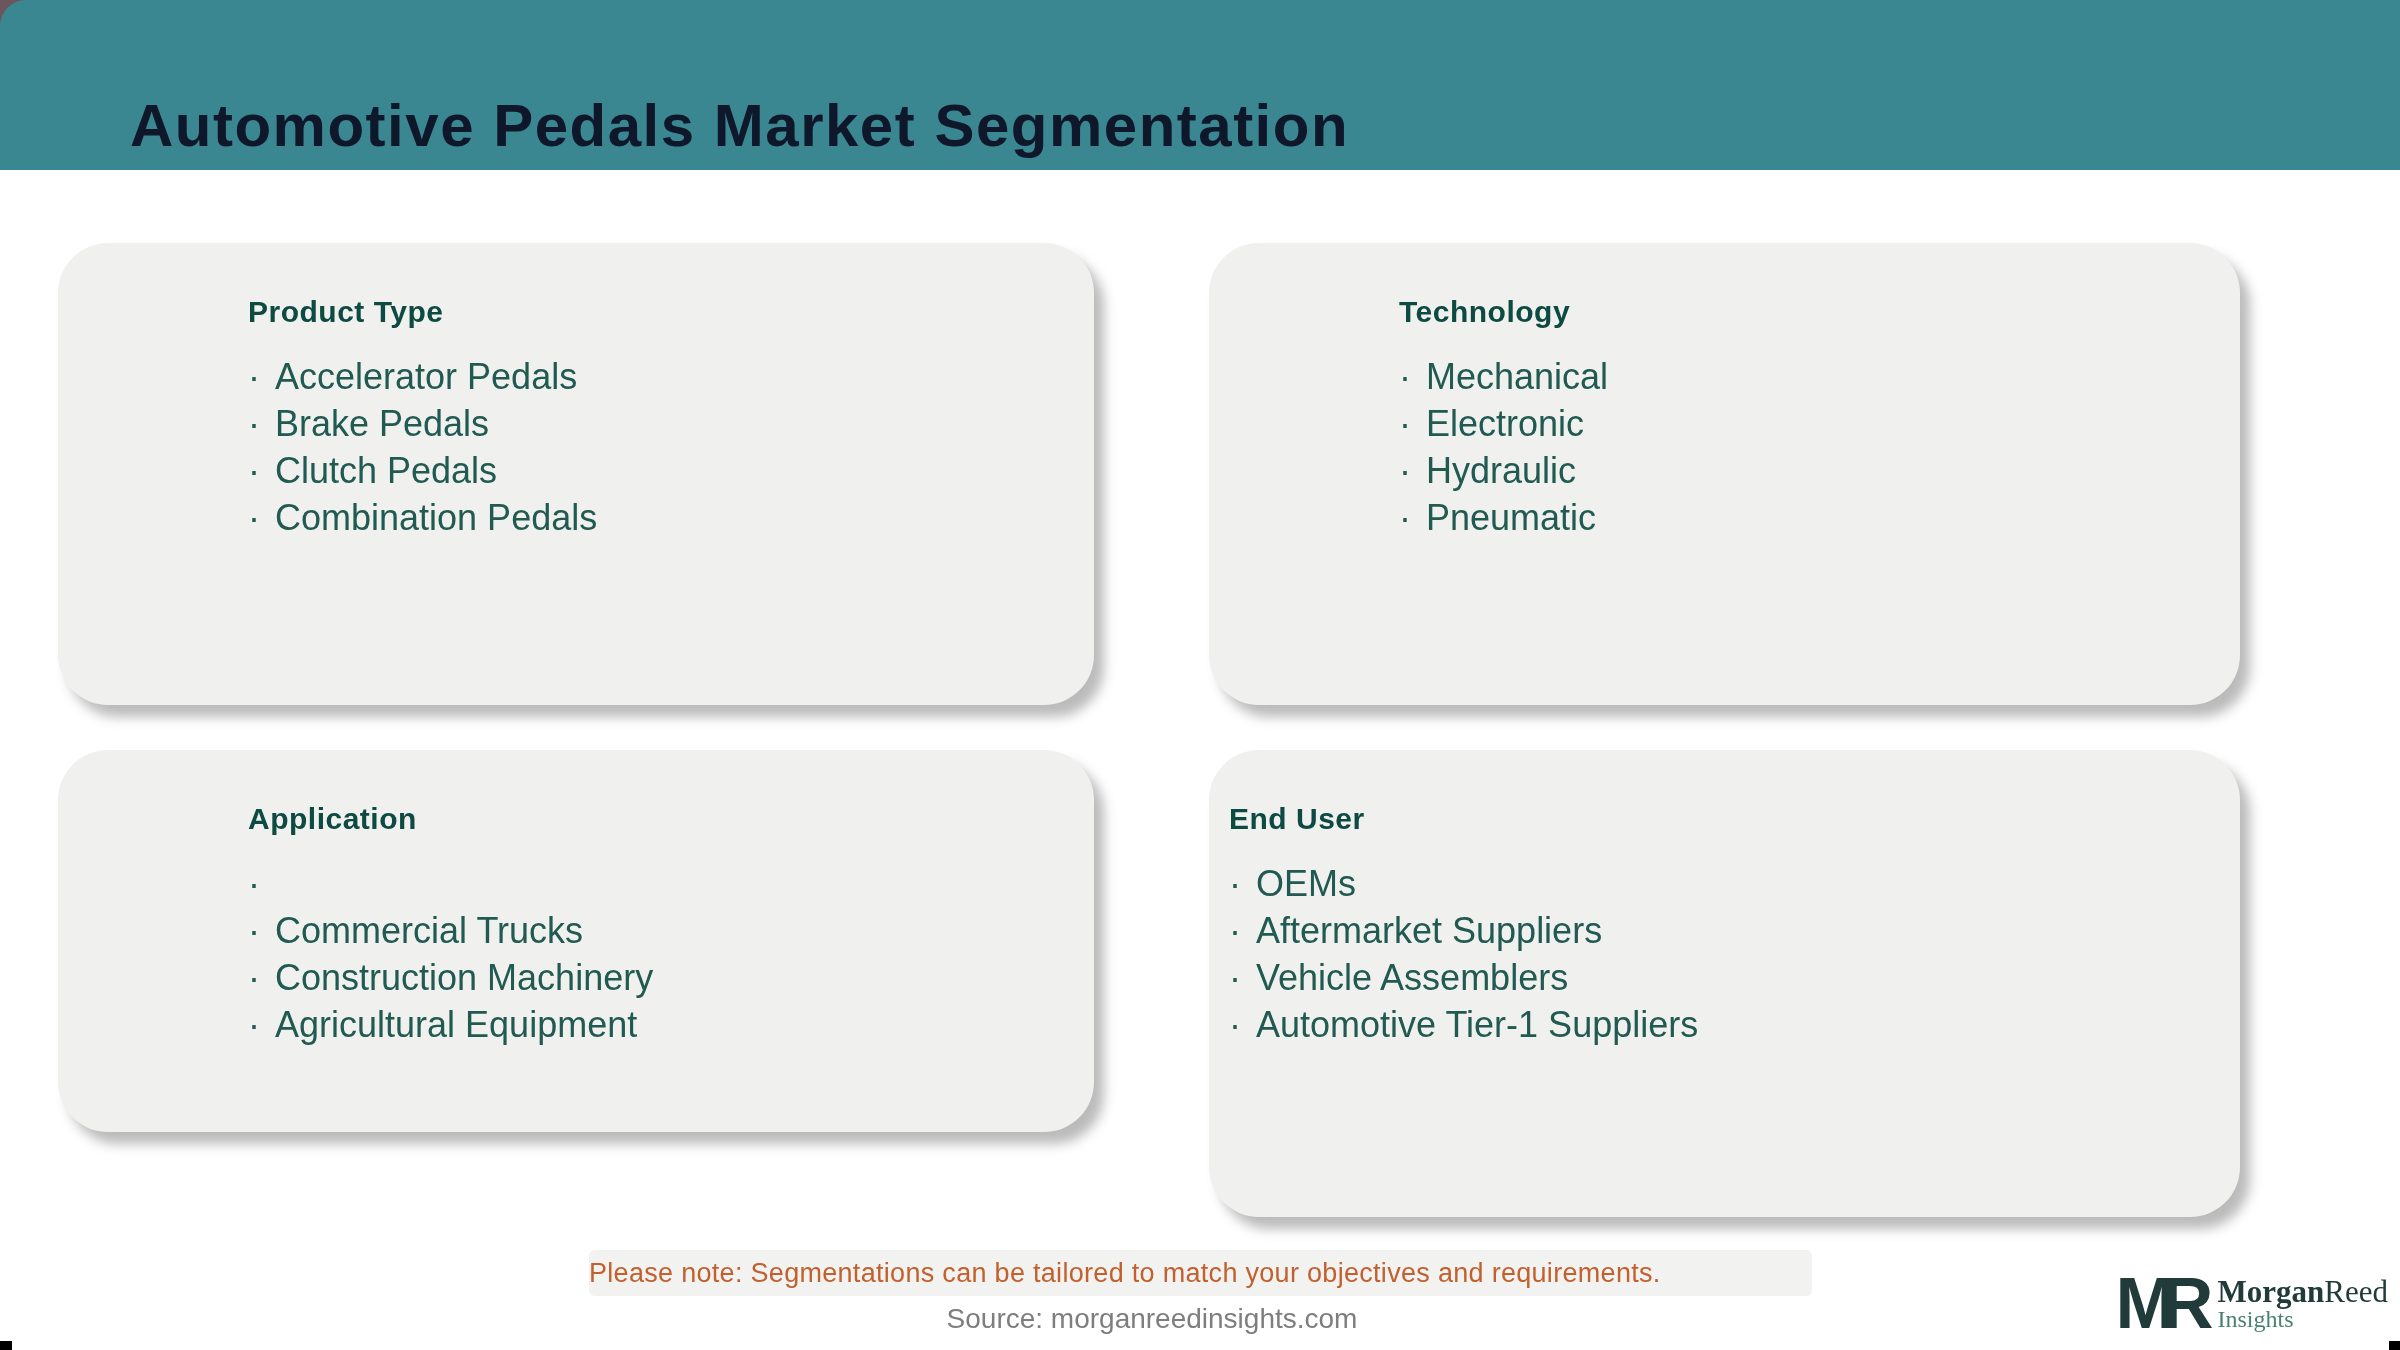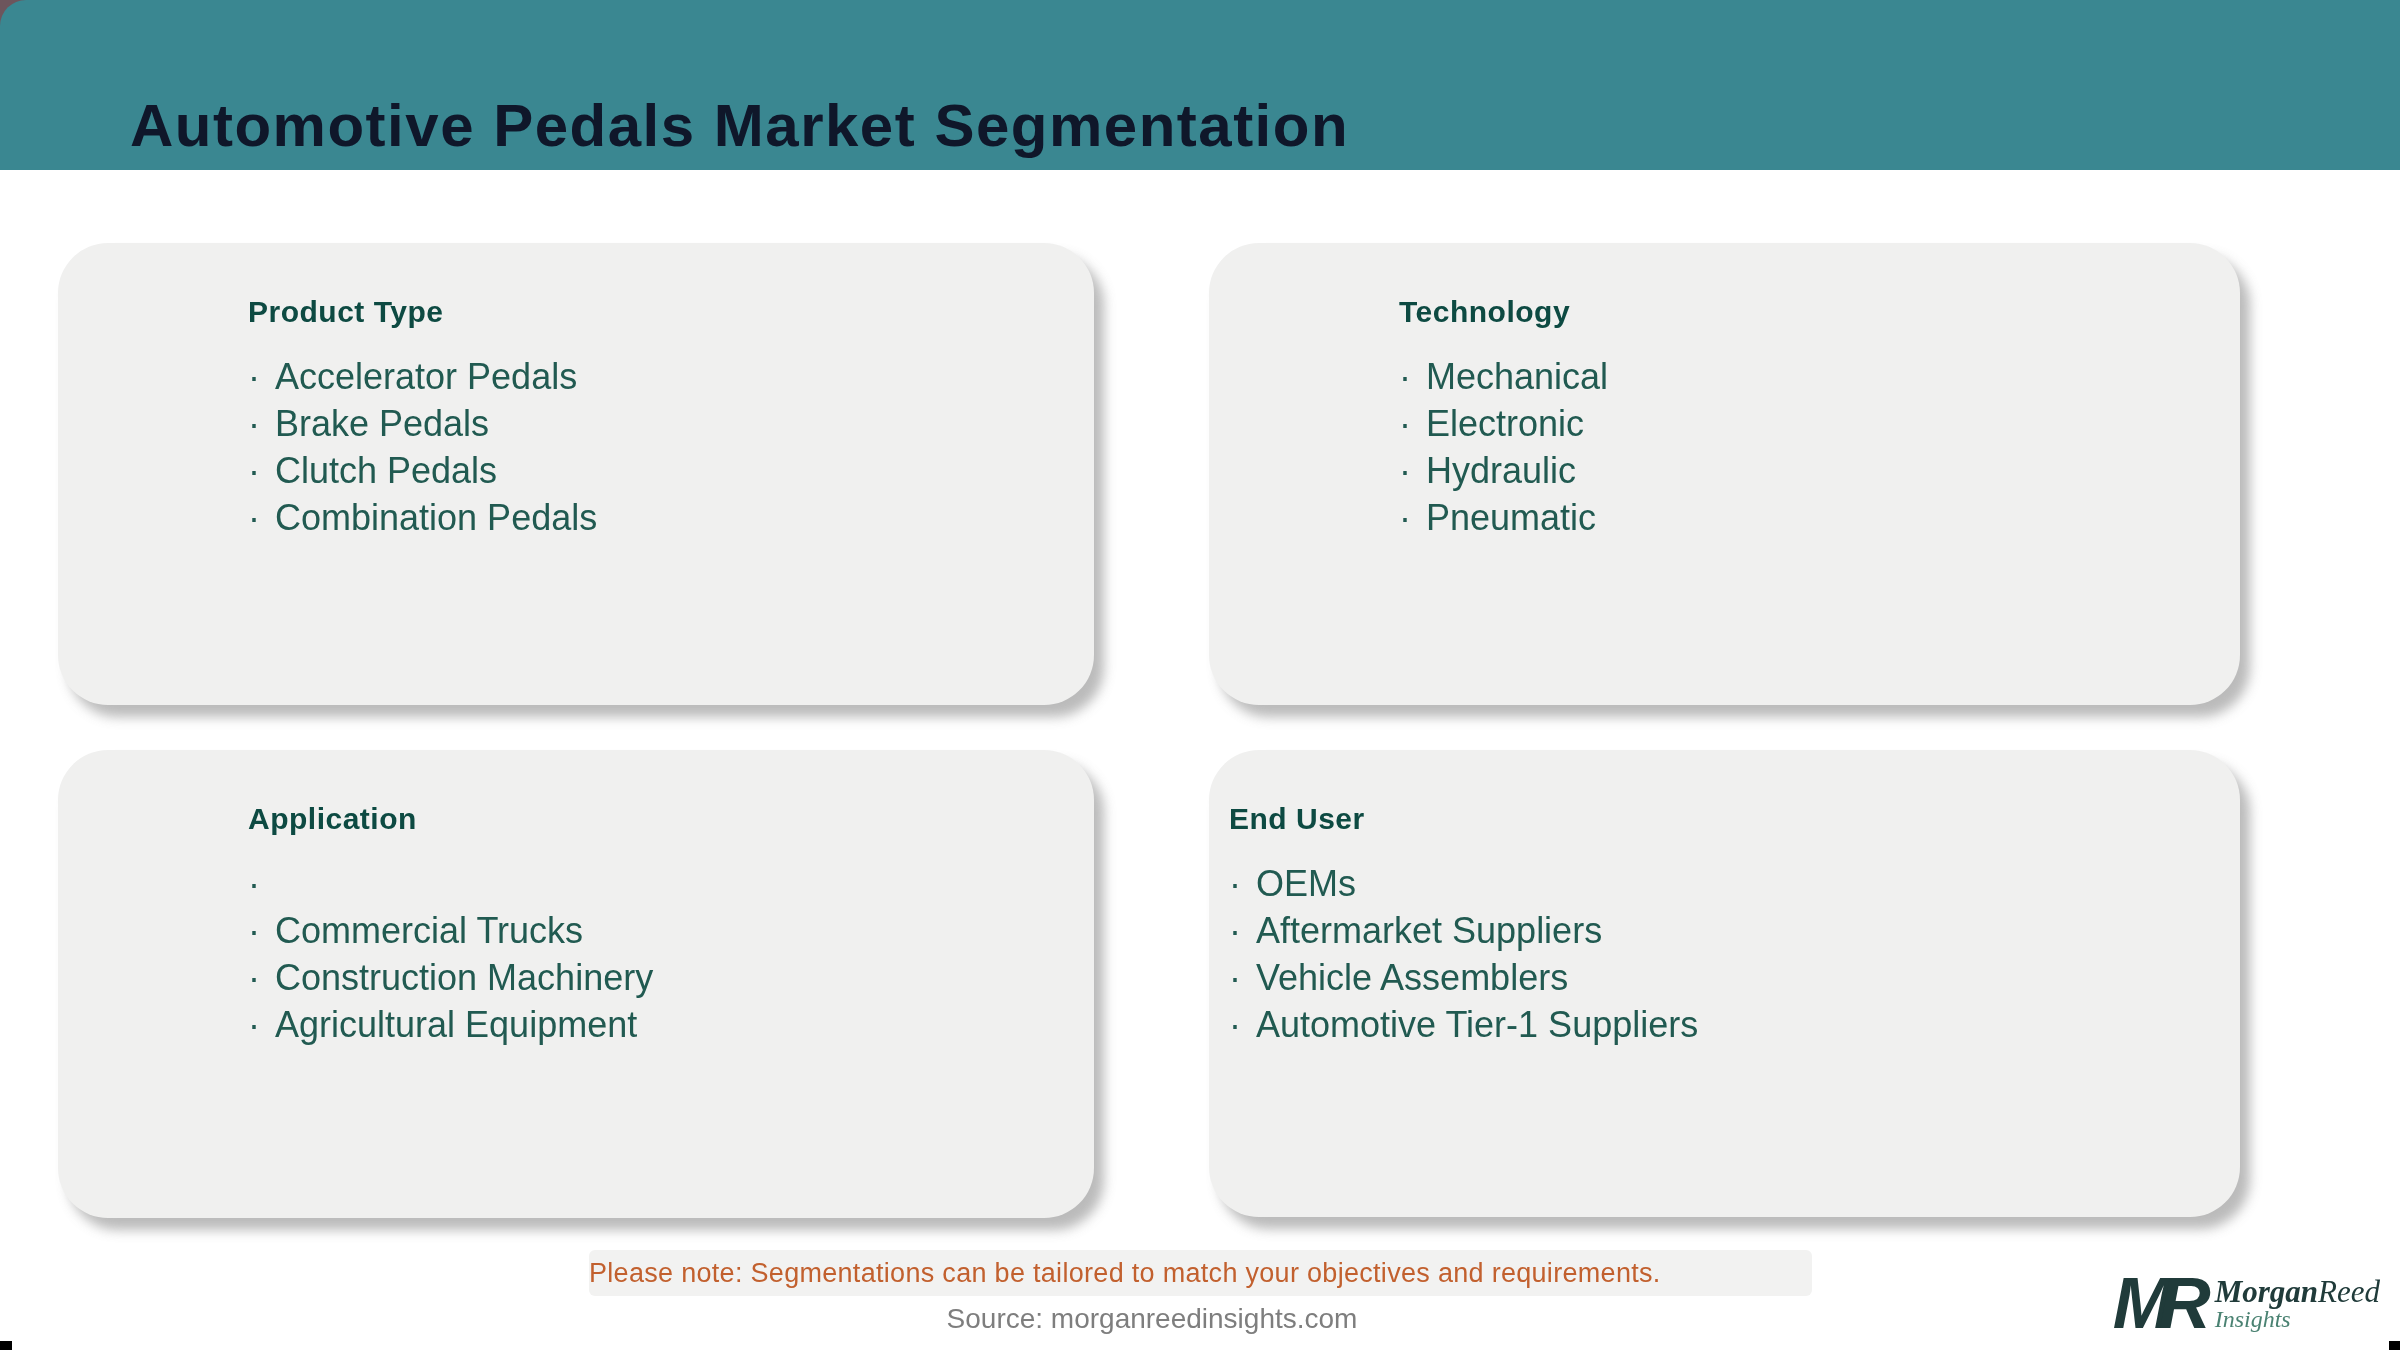--- a/index.html
+++ b/index.html
@@ -39,21 +39,21 @@
 
   .card {
     position: absolute;
     background: var(--card-bg, #f0f0ef);
     border-radius: 50px;
     box-shadow: 10px 12px 12px rgba(105,105,105,0.45);
     padding: 52px 50px 0 190px;
   }
   .card-product-type { left: 58px;   top: 243px; width: 1036px; height: 462px; }
   .card-technology   { left: 1209px; top: 243px; width: 1031px; height: 462px; }
-  .card-application  { left: 58px;   top: 750px; width: 1036px; height: 468px; }
+  .card-application  { left: 58px;   top: 750px; width: 1036px; height: 382px; }
   .card-end-user     { left: 1209px; top: 750px; width: 1031px; height: 467px; padding-left: 20px; }
 
   .card-title {
     margin: 0 0 24px 0;
     font-size: 30px; font-weight: 700; letter-spacing: 0.5px;
     color: var(--heading-teal, #0d4a42);
   }
   .segment-list { list-style: none; margin: 0; padding: 0; }
   .segment-list li {
     font-size: 36px; line-height: 47px;
@@ -77,22 +77,22 @@
   }
 
   .source-text {
     position: absolute; left: 0; right: 96px; top: 1303px;
     text-align: center;
     color: var(--source-gray, #7e7e7e);
     font-size: 28px;
   }
 
   .logo {
-    position: absolute; right: 20px; bottom: 16px;
-    display: flex; align-items: center; font-style: italic;
+    position: absolute; right: 12px; bottom: 16px;
+    display: flex; align-items: center;
   }
   .logo-monogram {
     font-family: "Liberation Sans", sans-serif;
     font-weight: 800; font-size: 72px; line-height: 0.85;
     letter-spacing: -14px; padding-right: 18px;
     color: var(--logo-dark, #203b3a);
   }
   .logo-text { font-family: "Liberation Serif", serif; line-height: 1.0; }
   .logo-name { font-size: 31px; color: var(--logo-dark, #203b3a); white-space: nowrap; }
   .logo-name-bold { font-weight: 700; margin-top: 17px; }

